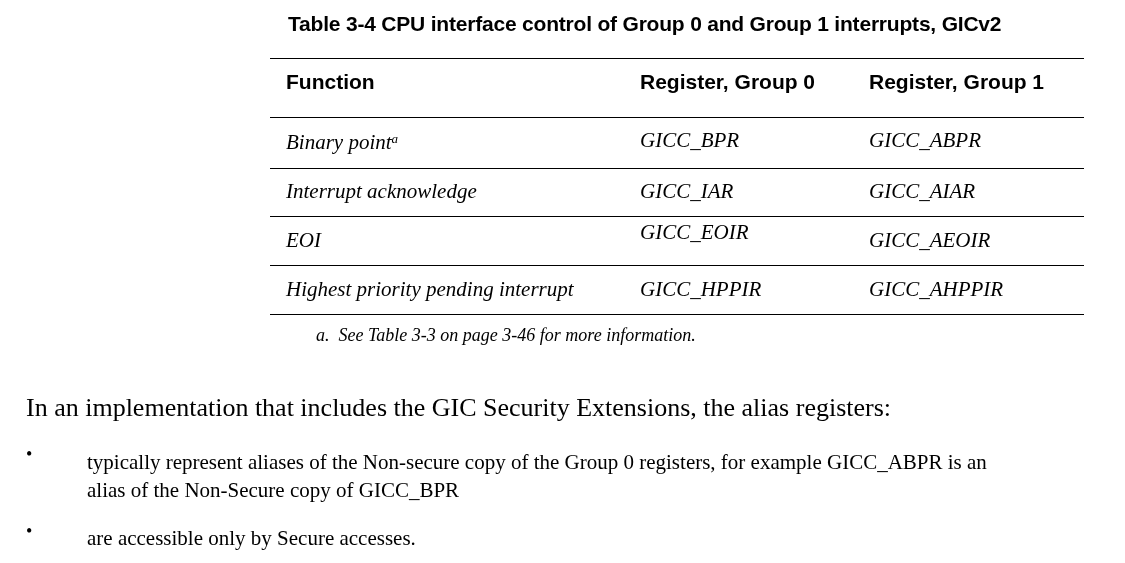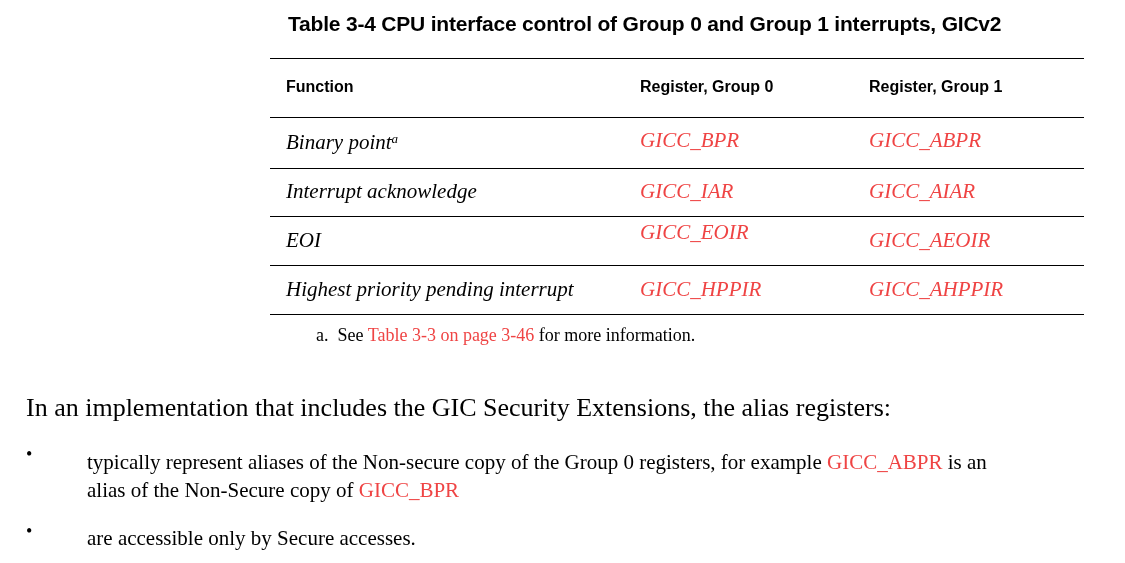--- a/index.html
+++ b/index.html
@@ -1,23 +1,23 @@
 <!DOCTYPE html>
 <html><head>
 <meta charset="utf-8">
 <style>
   html, body { margin: 0; padding: 0; background: #ffffff; }
   body { width: 1125px; height: 563px; position: relative; overflow: hidden; color: #000; }
   .caption { position: absolute; left: 288px; top: 12px; font-family: "Liberation Sans", sans-serif; font-weight: bold; font-size: 21px; letter-spacing: -0.2px; white-space: nowrap; }
   .rule { position: absolute; left: 270px; width: 814px; height: 0; border-top: 1.3px solid #000; }
-  .hdr { position: absolute; font-family: "Liberation Sans", sans-serif; font-weight: bold; font-size: 16px; top: 78px; white-space: nowrap; }
+  .hdr { position: absolute; font-family: "Liberation Sans", sans-serif; font-weight: bold; font-size: 21px; top: 70px; white-space: nowrap; }
   .cell { position: absolute; font-family: "Liberation Serif", serif; font-size: 21px; white-space: nowrap; font-style: italic; }
-  .link { color: #ef4444; }
+  .link { color: #000000; }
   sup.fn { font-size: 13px; vertical-align: 6px; }
-  .foot { position: absolute; left: 316px; top: 325px; font-family: "Liberation Serif", serif; font-size: 18px; white-space: nowrap; }
+  .foot { position: absolute; left: 316px; top: 325px; font-family: "Liberation Serif", serif; font-size: 18px; white-space: nowrap; font-style: italic; }
   .para { position: absolute; left: 26px; font-family: "Liberation Serif", serif; font-size: 26px; white-space: nowrap; }
   .bullet { position: absolute; left: 26px; font-family: "Liberation Serif", serif; font-size: 18px; }
   .btext { position: absolute; left: 87px; font-family: "Liberation Serif", serif; font-size: 21px; white-space: nowrap; line-height: 28px; margin-top: 8px; }
 </style>
 </head>
 <body>
 
 <div class="caption">Table 3-4  CPU interface control of Group 0 and Group 1 interrupts, GICv2</div>
 
 <div class="rule" style="top:58px"></div>

